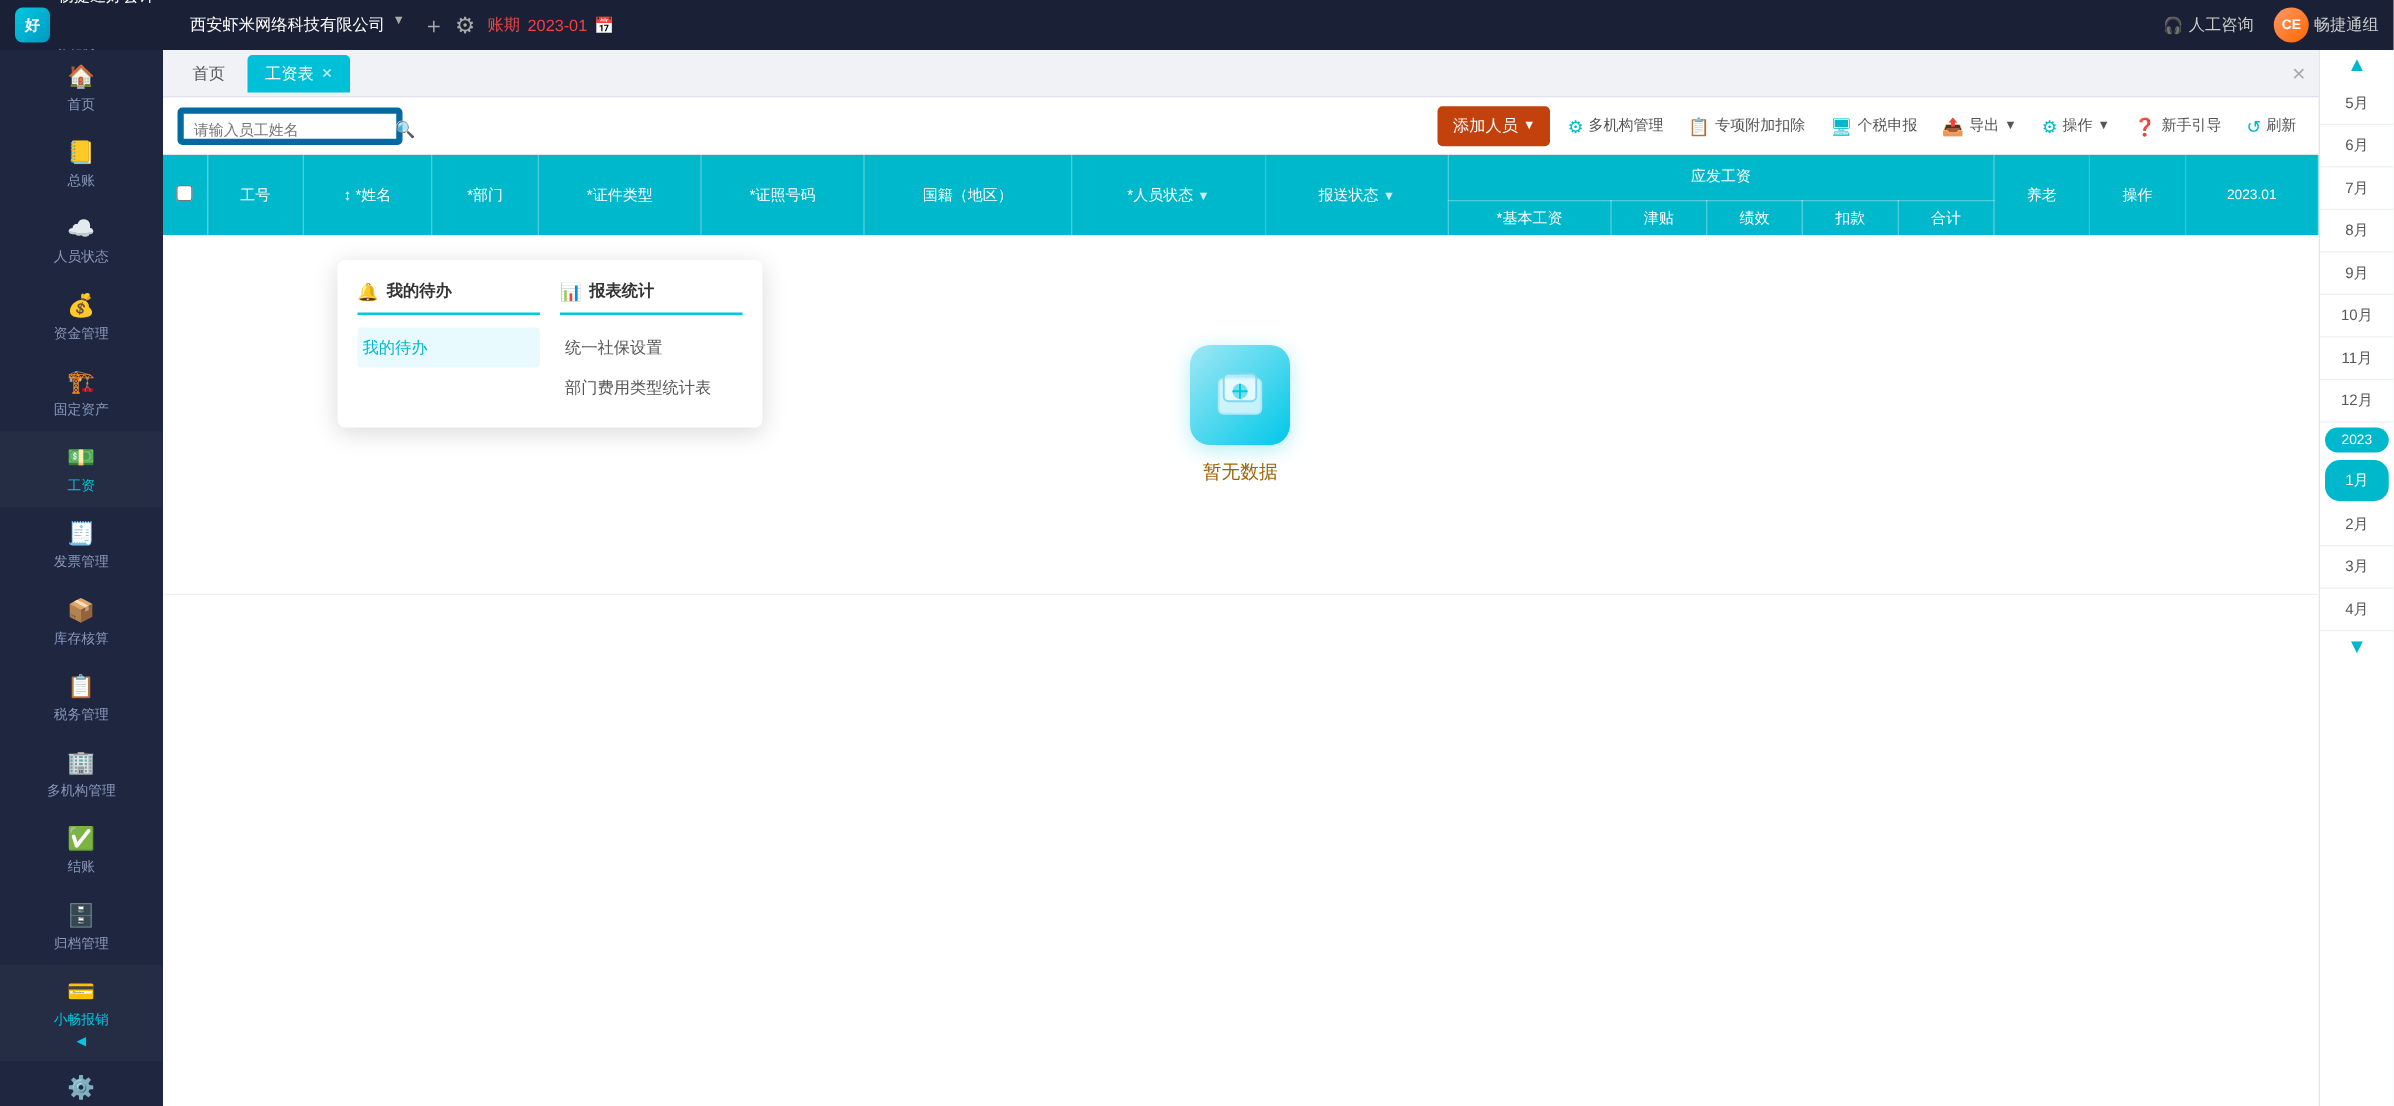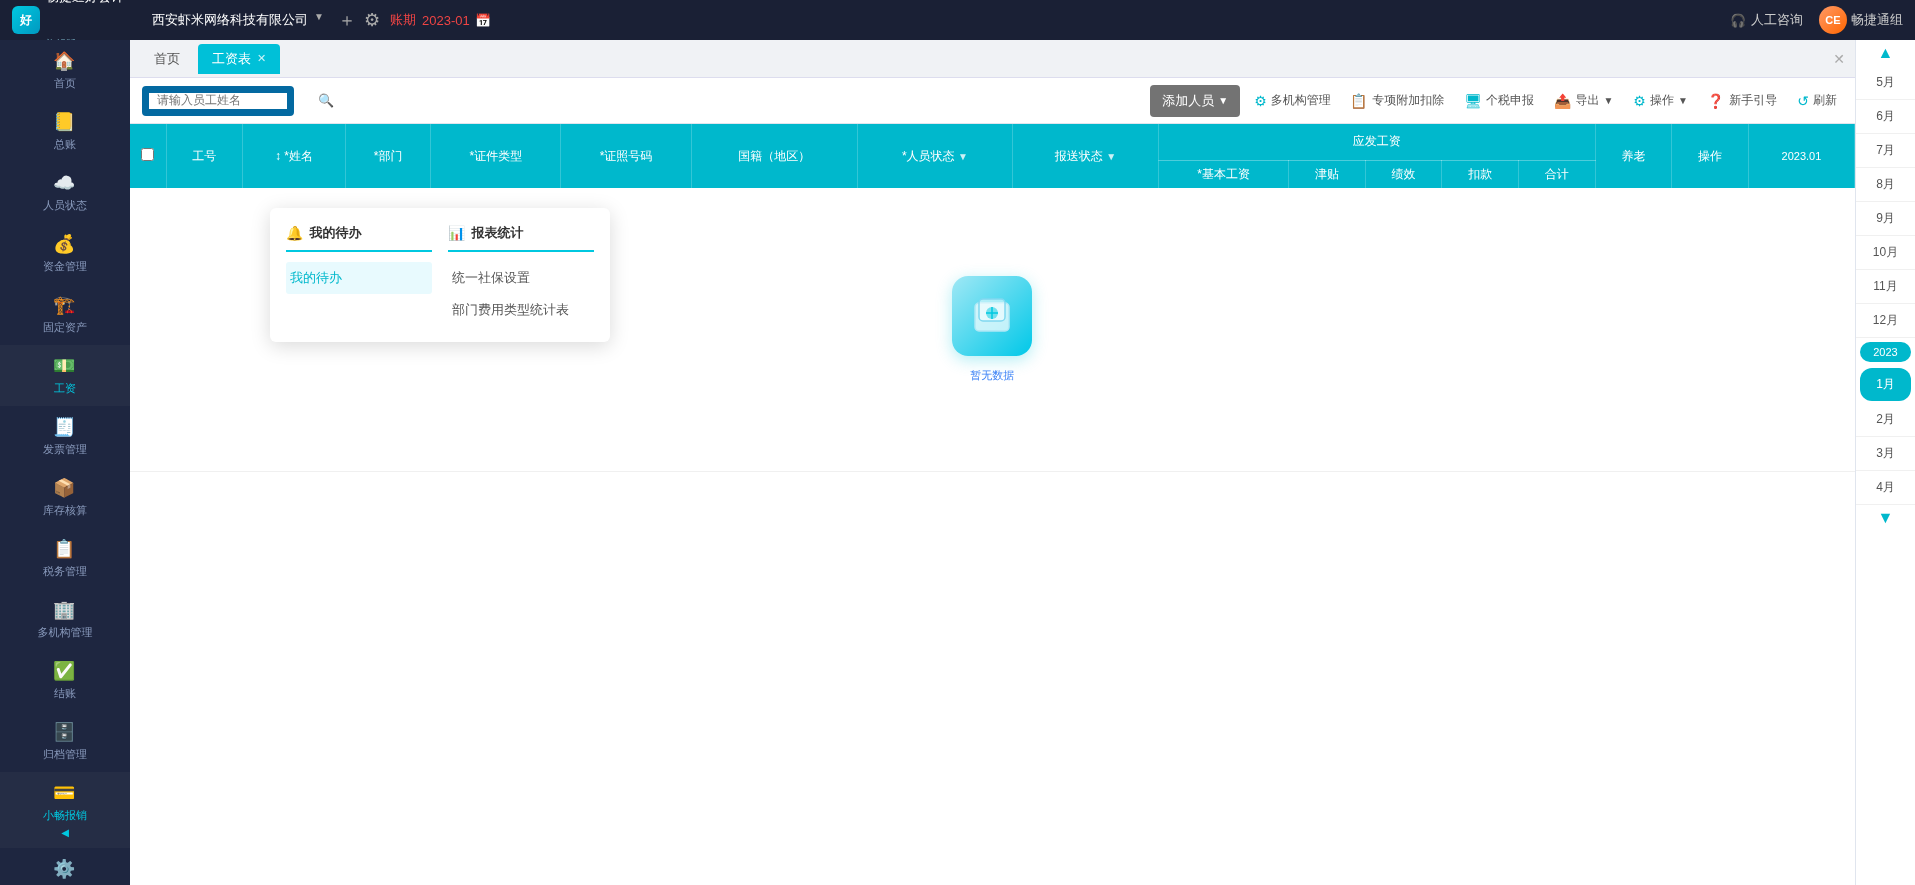--- a/index.html
+++ b/index.html
@@ -130,38 +130,38 @@
       background: white;
       display: flex;
       align-items: center;
       padding: 0 12px;
       gap: 8px;
       border-bottom: 1px solid #e0e5ee;
       flex-shrink: 0;
     }
     .search-box {
       display: flex;
-      align-items: flex-start;
-      border: 7px solid #0369a1;
+      align-items: flex-end;
+      border: 5px solid #0369a1;
       border-radius: 4px;
       padding: 0 8px;
       height: 30px;
-      width: 152px;
+      width: 180px;
       gap: 6px;
     }
     .search-box input {
       border: none; outline: none; font-size: 12px; color: #666; flex: 1;
       background: transparent;
     }
     .search-icon { color: #aaa; font-size: 13px; }
 
     .spacer { flex: 1; }
 
     .btn-add-person {
-      background: #737373;
+      background: #c2410c;
       color: white;
       border: none;
       border-radius: 4px;
       padding: 0 12px;
       height: 32px;
       font-size: 13px;
       cursor: pointer;
       display: flex; align-items: center; gap: 4px;
     }
     .btn-add-person .chevron { font-size: 10px; }
@@ -220,21 +220,21 @@
       gap: 12px;
     }
     .empty-icon {
       width: 80px; height: 80px;
       background: linear-gradient(135deg, #a0e8f5, #00c8e8);
       border-radius: 16px;
       display: flex; align-items: center; justify-content: center;
       font-size: 36px;
       box-shadow: 0 4px 16px rgba(0,200,220,0.3);
     }
-    .empty-text { color: #3b82f6; font-size: 11px; }
+    .empty-text { color: #a16207; font-size: 15px; }
 
     
     .month-panel {
       width: 60px;
       background: white;
       border-left: 1px solid #e0e5ee;
       display: flex;
       flex-direction: column;
       overflow-y: auto;
       flex-shrink: 0;

